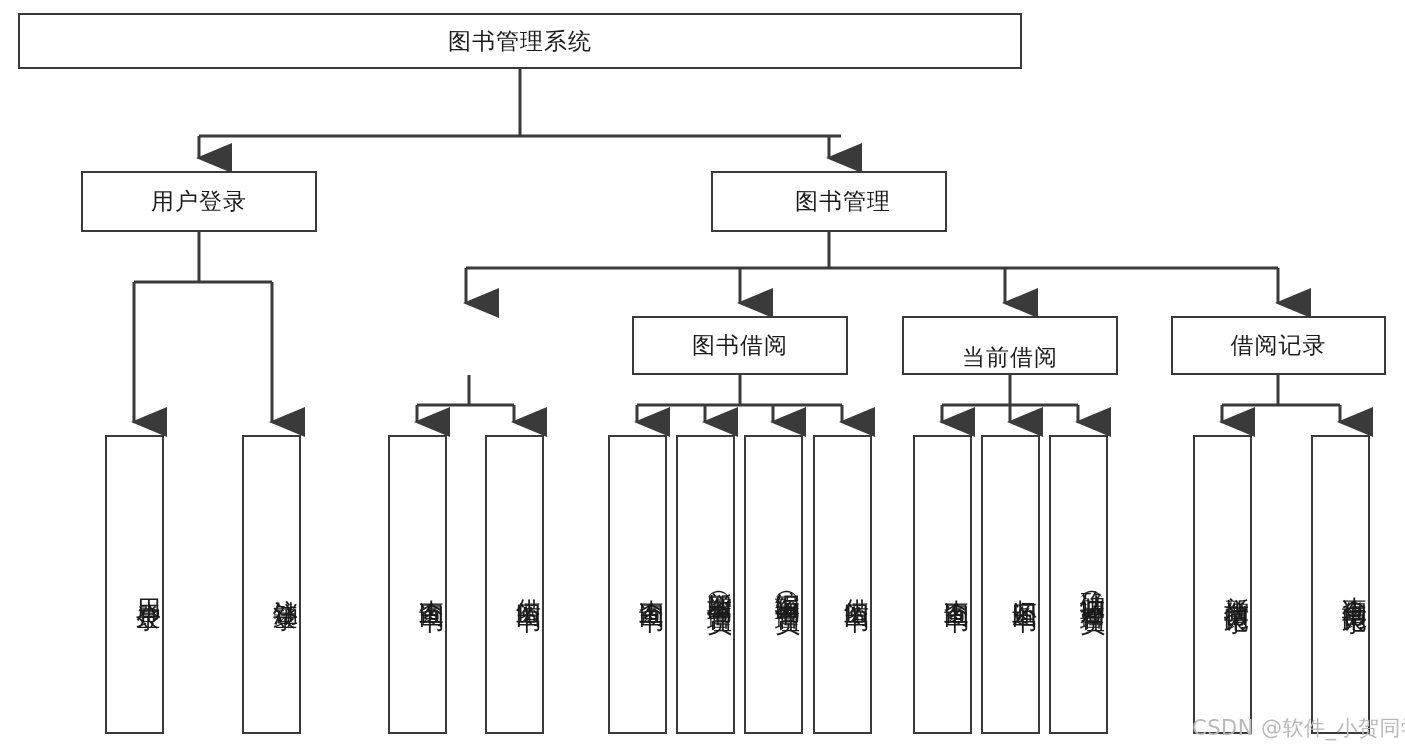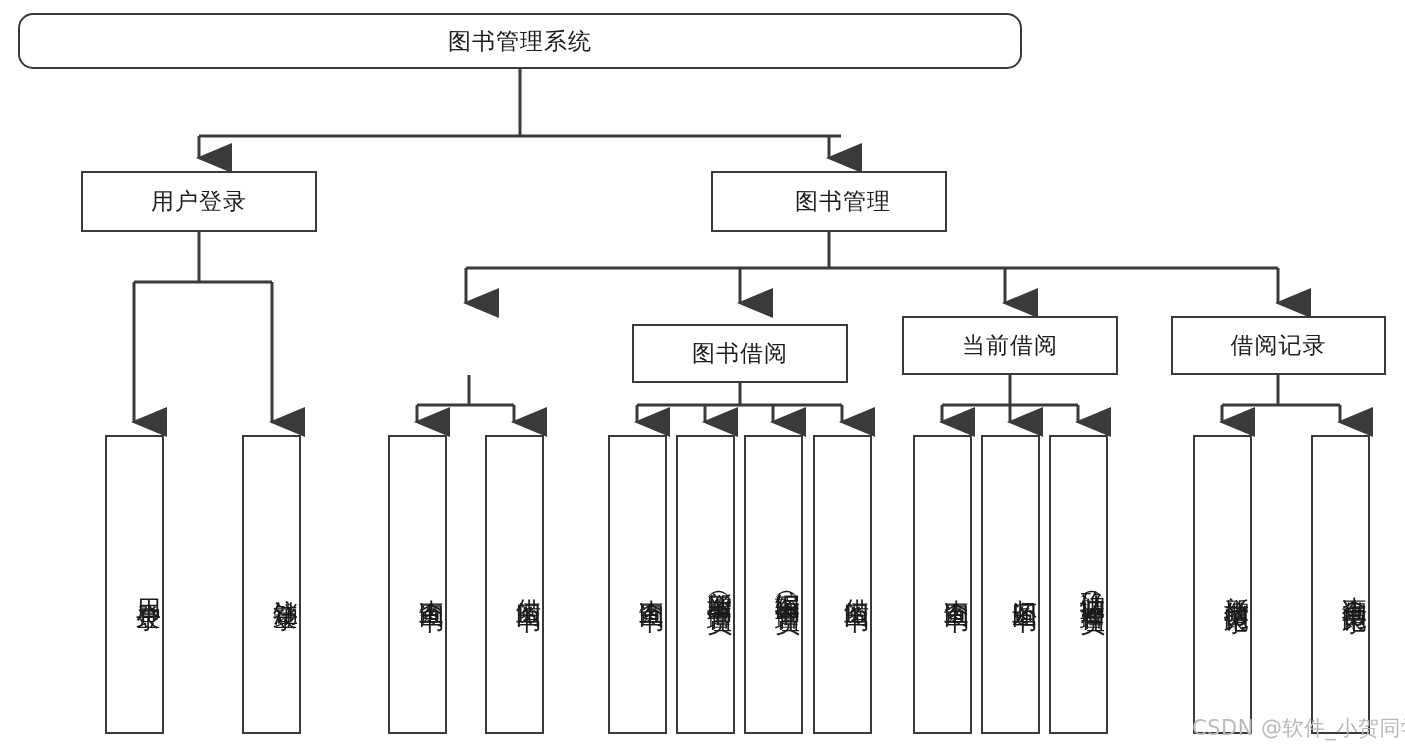--- a/index.html
+++ b/index.html
@@ -113,35 +113,35 @@
       <path d="M1010,405 L1010,422" marker-end="url(#arrow)"></path>
       <path d="M1078,405 L1078,422" marker-end="url(#arrow)"></path>
 
       <path d="M1278,375 L1278,405"></path>
       <path d="M1222,405 L1340,405"></path>
       <path d="M1222,405 L1222,422" marker-end="url(#arrow)"></path>
       <path d="M1340,405 L1340,422" marker-end="url(#arrow)"></path>
     </g>
   </svg>
 
-  <div class="node horiz" style="left:18px;top:13px;width:1004px;height:56px;border-radius:15px;">
+  <div class="node horiz" style="left:18px;top:13px;width:1004px;height:56px;">
     <span>图书管理系统</span>
   </div>
 
   <div class="node horiz" style="left:81px;top:171px;width:236px;height:61px;">
     <span>用户登录</span>
   </div>
   <div class="node horiz" style="left:711px;top:171px;width:236px;height:61px;padding-left:28px;">
     <span>图书管理</span>
   </div>
 
-  <div class="node horiz" style="left:632px;top:316px;width:216px;height:59px;margin-top:8px;">
+  <div class="node horiz" style="left:632px;top:316px;width:216px;height:59px;">
     <span>图书借阅</span>
   </div>
-  <div class="node horiz" style="left:902px;top:316px;width:216px;height:59px;">
+  <div class="node horiz" style="left:902px;top:316px;width:216px;height:59px;align-items:flex-end;">
     <span>当前借阅</span>
   </div>
   <div class="node horiz" style="left:1171px;top:316px;width:215px;height:59px;justify-content:center;">
     <span>借阅记录</span>
   </div>
 
   <div class="node vert" style="left:105px;top:435px;width:59px;height:299px;">
     <span class="vtext">用户登录</span>
   </div>
   <div class="node vert" style="left:242px;top:435px;width:59px;height:299px;">

